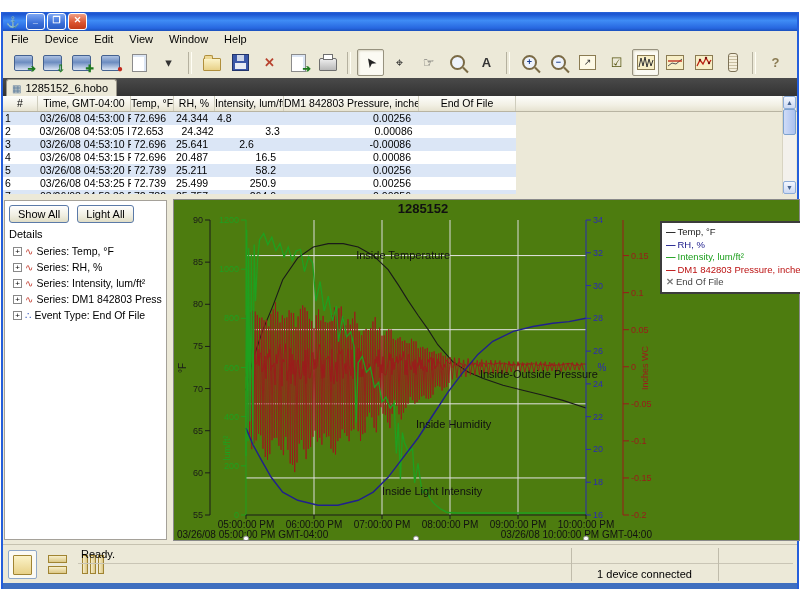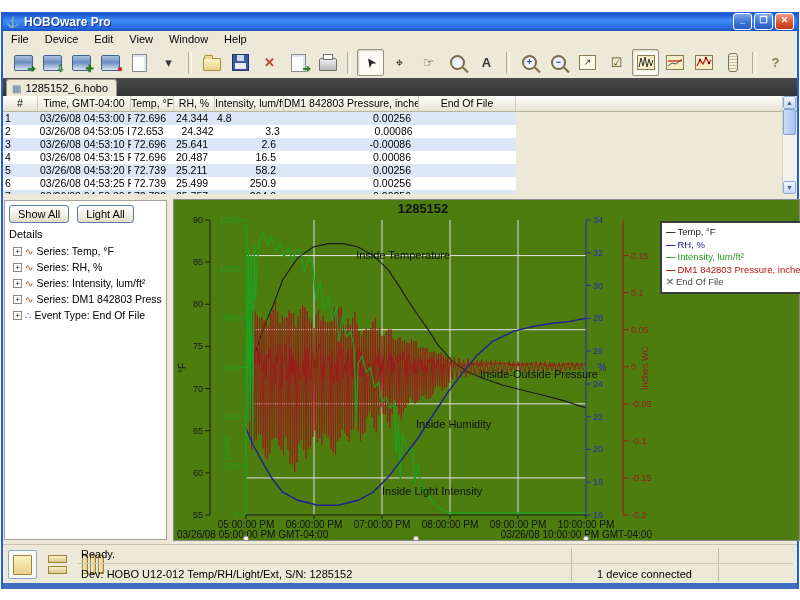--- a/index.html
+++ b/index.html
@@ -92,21 +92,20 @@
   text{font-family:"Liberation Sans",sans-serif;}
 </style>
 </head>
 <body>
 
 <div id="stage">
   <div id="appwin">
 
     <div class="titlebar">
       <div class="appicon">⚓</div>
-      <div class="ttl">HOBOware Pro</div>
       <div class="winbtn">_</div>
       <div class="winbtn">❐</div>
       <div class="winbtn close">✕</div>
     </div>
 
     <div class="menubar" id="menubar">
         <div class="menuitem">File</div>
         <div class="menuitem">Device</div>
         <div class="menuitem">Edit</div>
         <div class="menuitem">View</div>
@@ -249,21 +248,21 @@
             <div class="td" style="width: 41px; text-align: right; box-sizing: border-box; margin-left: 8px;">24.342</div>
             <div class="td" style="width: 69px; text-align: right; box-sizing: border-box;">3.3</div>
             <div class="td" style="width: 135px; text-align: right; box-sizing: border-box;">0.00086</div>
             <div class="td" style="width: 97px; text-align: left; box-sizing: border-box;"></div>
           </div>
           <div class="trow odd">
             <div class="td" style="width: 35px; text-align: left; box-sizing: border-box;">3</div>
             <div class="td" style="width: 93px; text-align: left; box-sizing: border-box;">03/26/08 04:53:10 PM</div>
             <div class="td" style="width: 43px; text-align: right; box-sizing: border-box;">72.696</div>
             <div class="td" style="width: 41px; text-align: right; box-sizing: border-box;">25.641</div>
-            <div class="td" style="width: 69px; text-align: right; box-sizing: border-box;">2.6</div>
+            <div class="td" style="width: 69px; text-align: center; box-sizing: border-box;">2.6</div>
             <div class="td" style="width: 135px; text-align: right; box-sizing: border-box;">-0.00086</div>
             <div class="td" style="width: 97px; text-align: left; box-sizing: border-box;"></div>
           </div>
           <div class="trow">
             <div class="td" style="width: 35px; text-align: left; box-sizing: border-box;">4</div>
             <div class="td" style="width: 93px; text-align: left; box-sizing: border-box;">03/26/08 04:53:15 PM</div>
             <div class="td" style="width: 43px; text-align: right; box-sizing: border-box;">72.696</div>
             <div class="td" style="width: 41px; text-align: right; box-sizing: border-box;">20.487</div>
             <div class="td" style="width: 69px; text-align: right; box-sizing: border-box;">16.5</div>
             <div class="td" style="width: 135px; text-align: right; box-sizing: border-box;">0.00086</div>
@@ -475,21 +474,20 @@
         <div class="viewbtn">
             <div class="vb-cols">
               <div></div>
               <div></div>
               <div></div>
             </div>
           </div>
       </div>
       <div class="st-line1">Ready.</div>
       <div class="st-hr"></div>
-      <div class="st-line2">Dev: HOBO U12-012 Temp/RH/Light/Ext, S/N: 1285152</div>
       <div class="st-v1"></div>
       <div class="st-v2"></div>
       <div class="st-conn">1 device connected</div>
     </div>
 
     <div class="bottomstrip"></div>
   </div>
 </div>
 
 </body></html>

